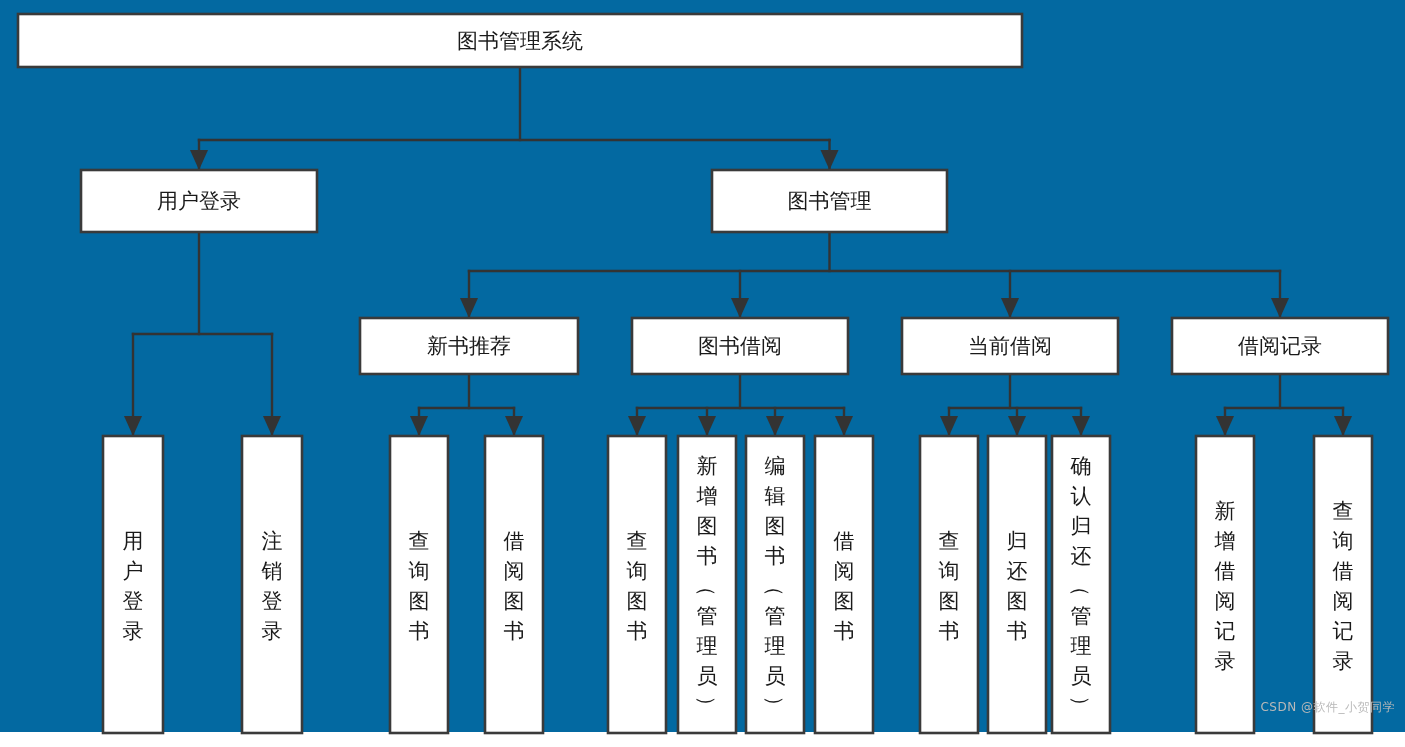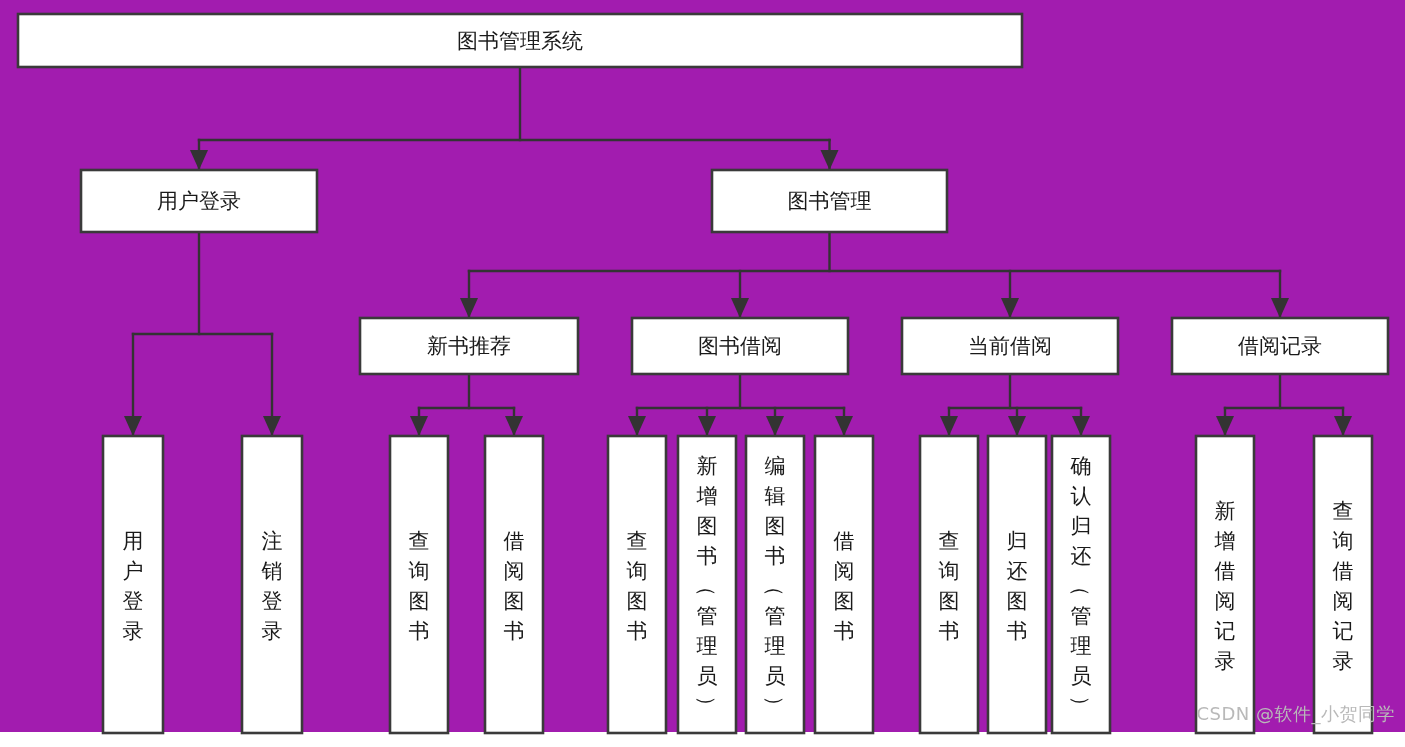--- a/index.html
+++ b/index.html
@@ -10,21 +10,21 @@
   body {
     width: 1405px;
     height: 747px;
     overflow: hidden;
     font-family: "DejaVu Sans", "Liberation Sans", sans-serif;
   }
   #diagram-root {
     position: relative;
     width: 1405px;
     height: 732px;
-    background: #a21caf;
+    background: #0369a1;
   }
   svg#tree-svg {
     position: absolute;
     left: 0;
     top: 0;
     width: 1405px;
     height: 747px;
     display: block;
   }
   .node-rect {
@@ -51,23 +51,23 @@
     fill: none;
     stroke-linecap: square;
   }
   .conn-arrow {
     fill: #333333;
     stroke: none;
   }
   .watermark {
     position: absolute;
     right: 10px;
-    bottom: 6px;
-    font-family: "DejaVu Sans", "Liberation Sans", sans-serif;
-    font-size: 18px;
+    bottom: 16px;
+    font-family: "DejaVu Sans", "Liberation Sans", sans-serif;
+    font-size: 12px;
     color: #b9b9b9;
     white-space: nowrap;
     letter-spacing: 0.5px;
     user-select: none;
   }
 </style>
 </head>
 <body>
 
 <div id="diagram-root">

